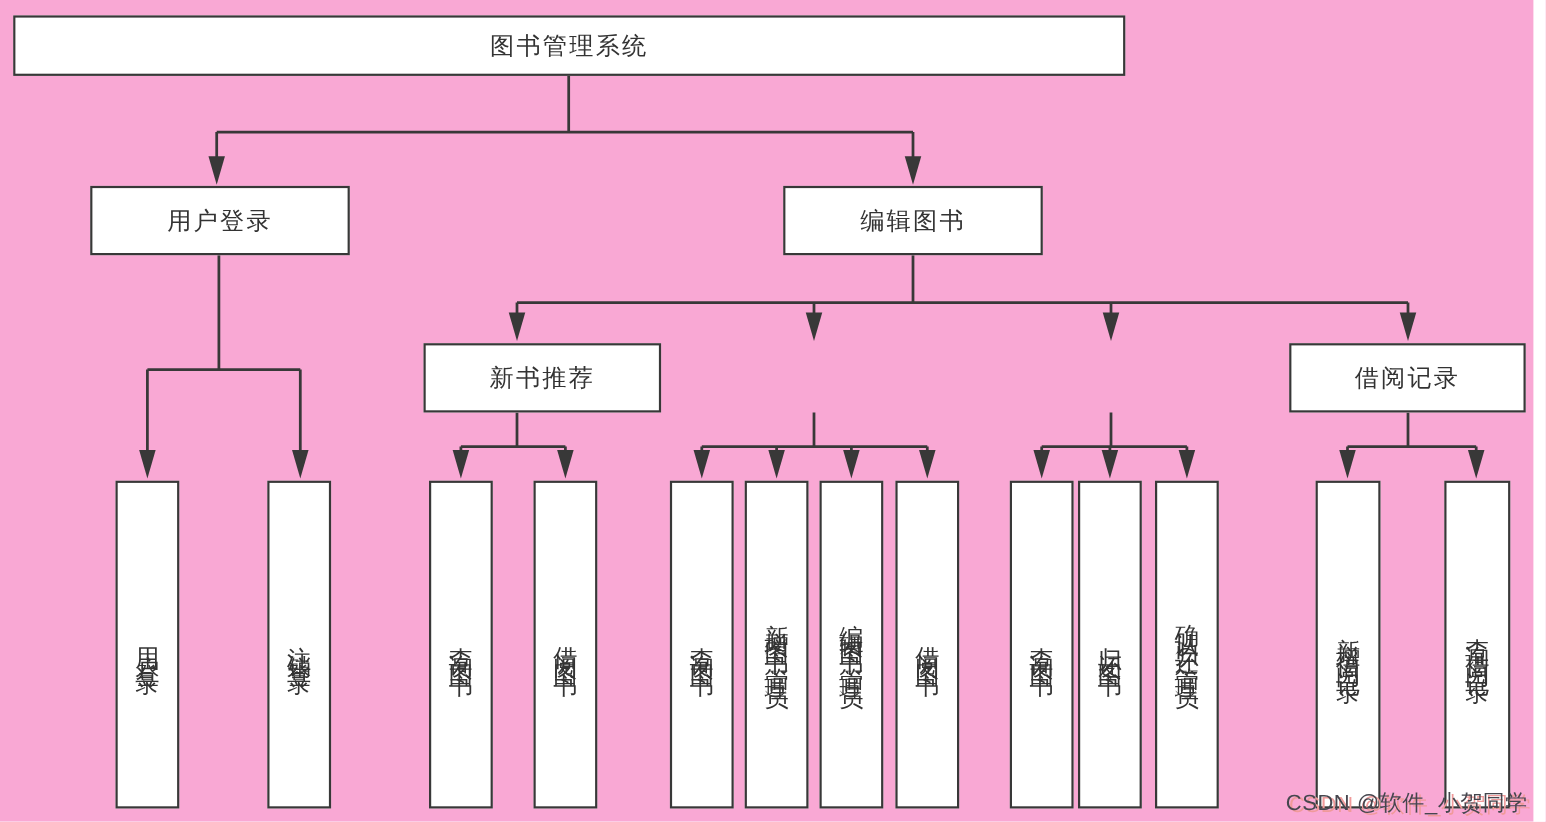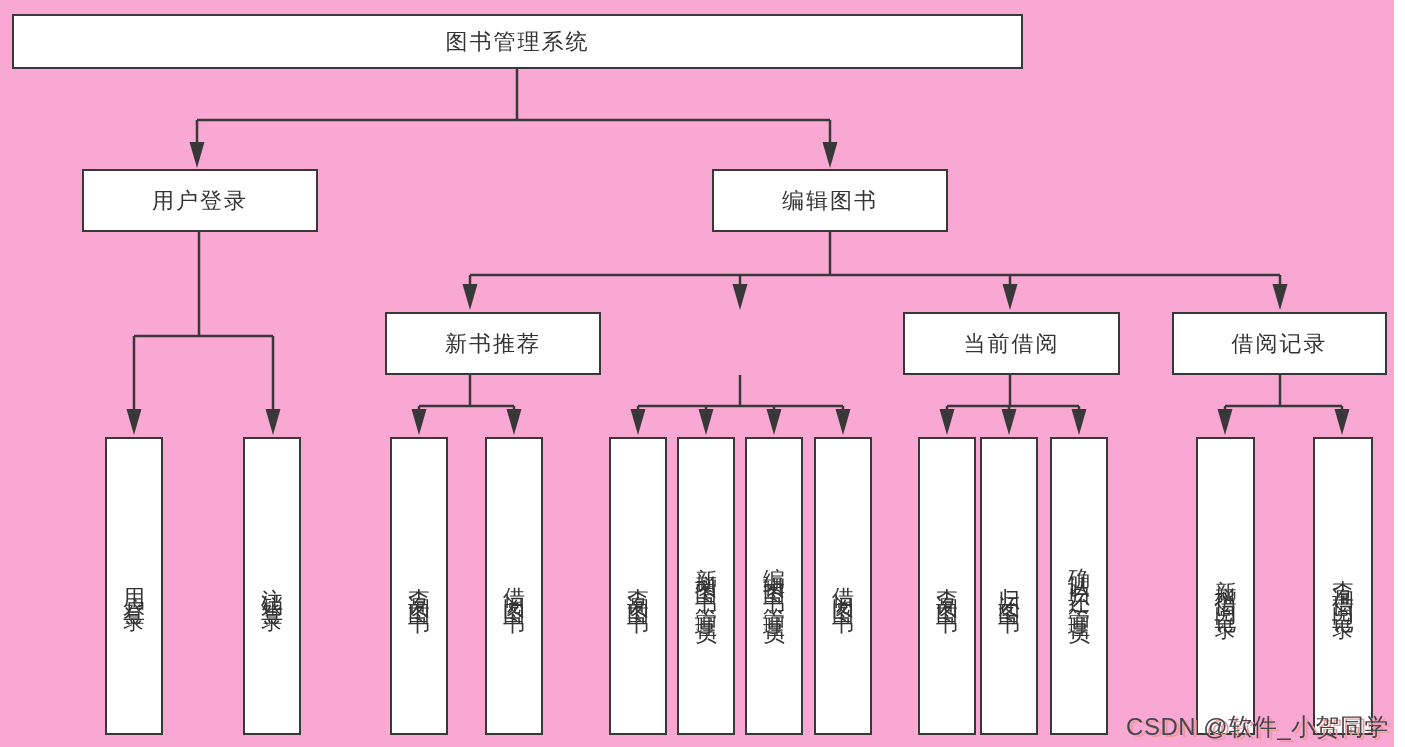--- a/index.html
+++ b/index.html
@@ -32,21 +32,21 @@
     text-orientation:mixed;
     font-size:22px;
     letter-spacing:8px;
     line-height:1;
   }
   .watermark{
     position:absolute;
     right:5px;
     bottom:4px;
     z-index:3;
-    font-size:24px;
+    font-size:20px;
     letter-spacing:0.5px;
     color:#46464e;
     text-shadow:3px 2px 0 #f09a9a;
     white-space:nowrap;
   }
 </style>
 </head>
 <body>
 
 <div class="stage">
@@ -83,21 +83,20 @@
       <polygon points="1334.5,409 1349.5,409 1342,435"></polygon>
     </g>
   </svg>
 
   <div class="box h" style="left:12px;top:14px;width:1011px;height:55px">图书管理系统</div>
 
   <div class="box h" style="left:82px;top:169px;width:236px;height:63px">用户登录</div>
   <div class="box h" style="left:712px;top:169px;width:236px;height:63px">编辑图书</div>
 
   <div class="box h" style="left:385px;top:312px;width:216px;height:63px">新书推荐</div>
-  <div class="box h" style="left:903px;top:312px;width:217px;height:63px">当前借阅</div>
   <div class="box h" style="left:1172px;top:312px;width:215px;height:63px">借阅记录</div>
 
   <div class="box v" style="left:105px;top:437px;width:58px;height:298px">用户登录</div>
   <div class="box v" style="left:243px;top:437px;width:58px;height:298px">注销登录</div>
 
   <div class="box v" style="left:390px;top:437px;width:58px;height:298px">查询图书</div>
   <div class="box v" style="left:485px;top:437px;width:58px;height:298px">借阅图书</div>
 
   <div class="box v" style="left:609px;top:437px;width:58px;height:298px">查询图书</div>
   <div class="box v" style="left:677px;top:437px;width:58px;height:298px">新增图书（管理员）</div>

